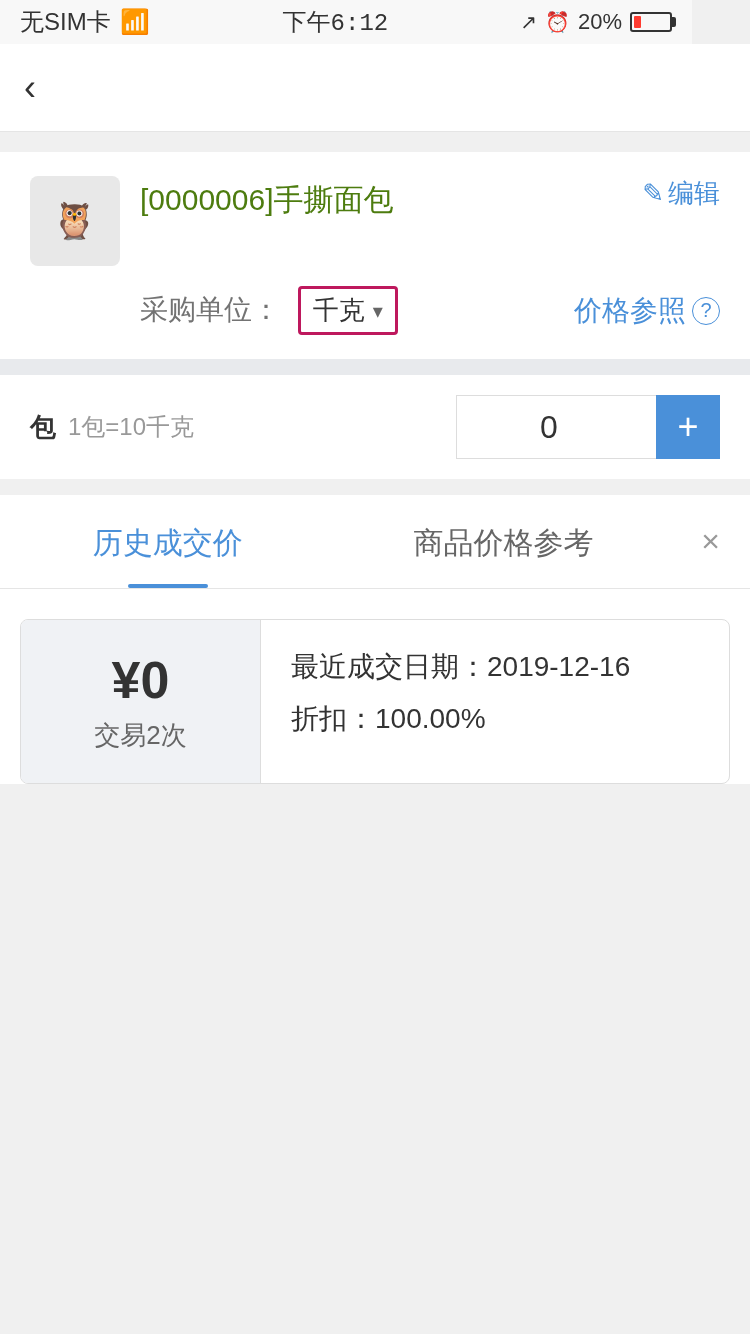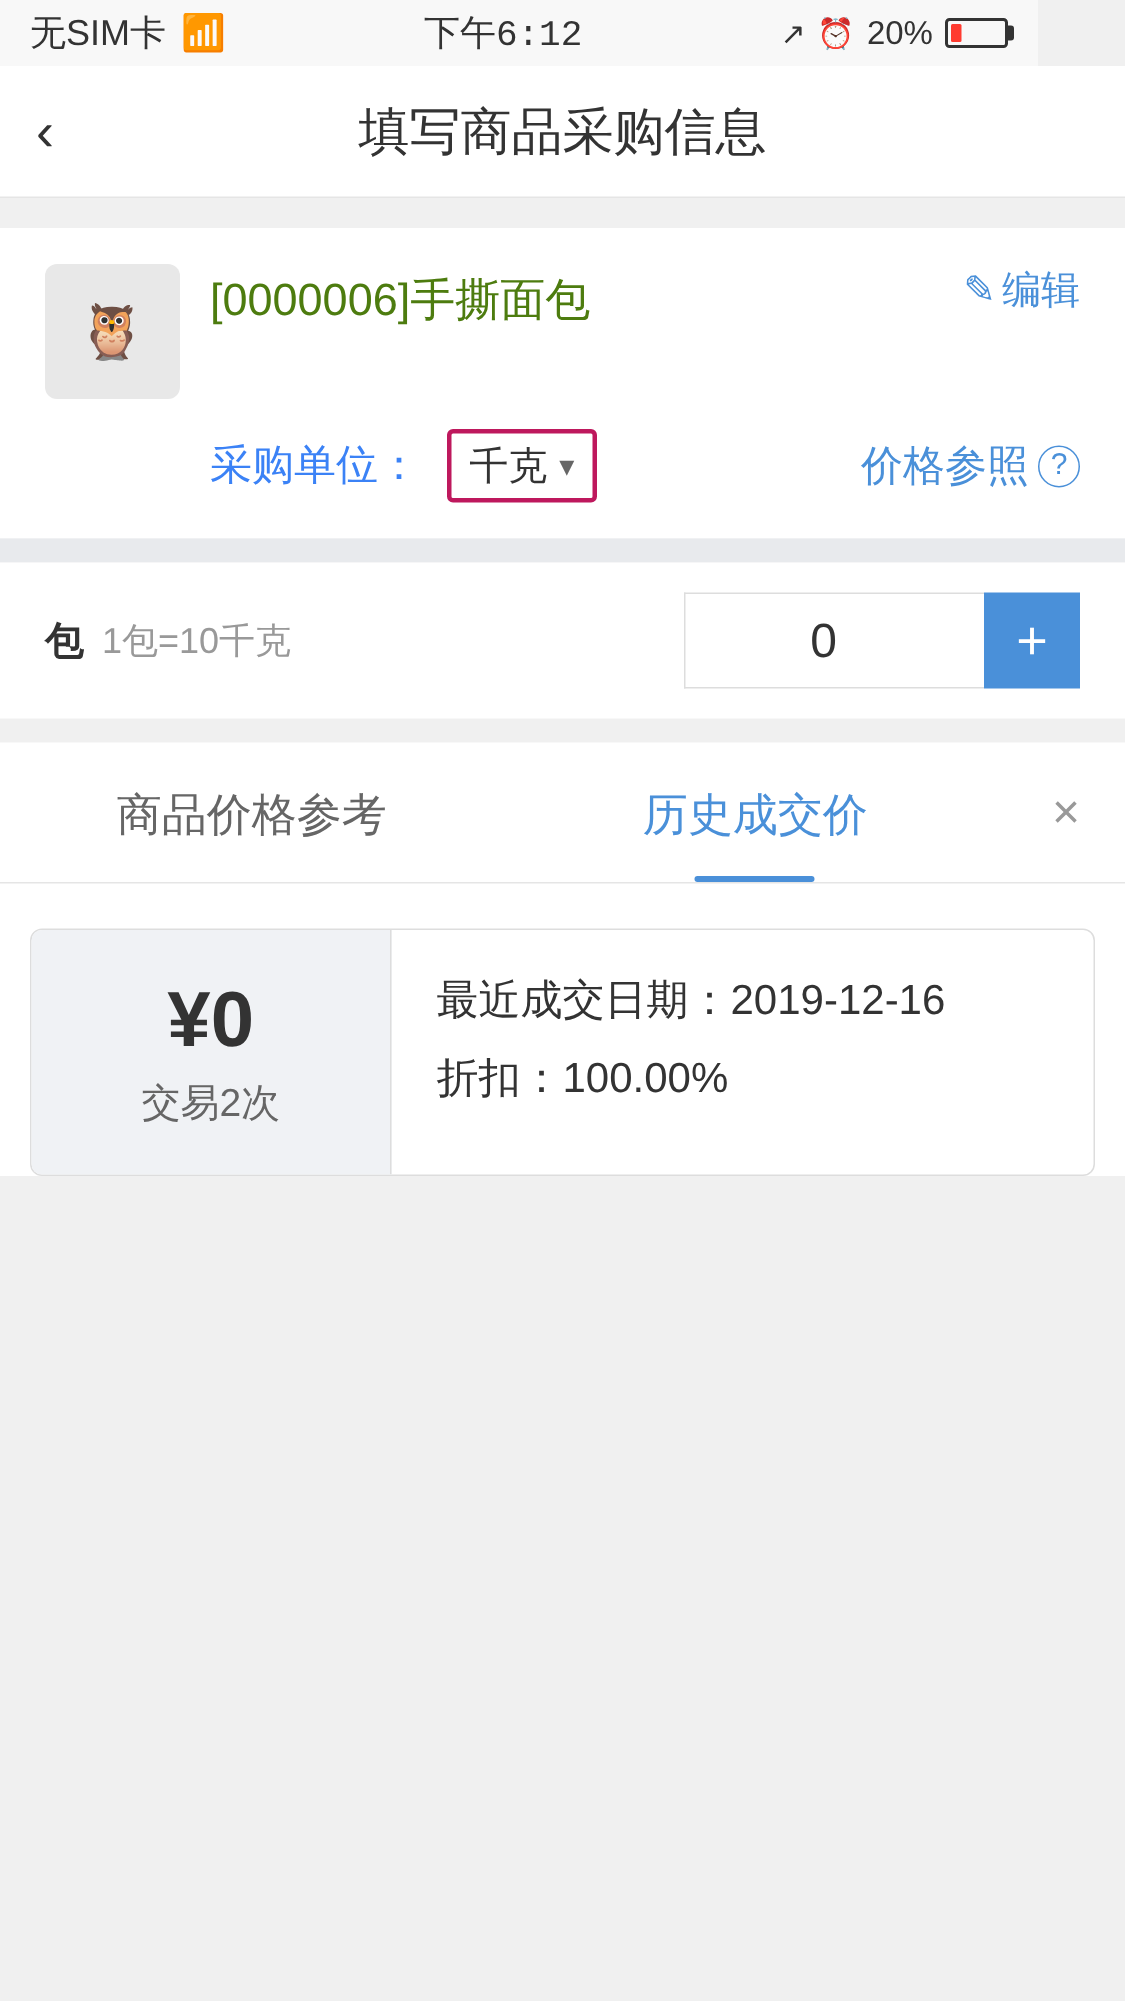--- a/index.html
+++ b/index.html
@@ -126,21 +126,21 @@
     }
     .purchase-unit-row {
       display: flex;
       align-items: center;
       justify-content: space-between;
       margin-top: 20px;
       padding-left: 110px;
     }
     .unit-label {
       font-size: 28px;
-      color: #3b82f6;
+      color: #737373;
     }
     .unit-selector {
       display: inline-flex;
       align-items: center;
       border: 3px solid #be185d;
       border-radius: 4px;
       padding: 4px 12px;
       font-size: 26px;
       color: #333;
       gap: 8px;
@@ -330,21 +330,20 @@
       <span style="font-size:20px;">⏰</span>
       <span>20%</span>
       <span class="battery">
         <span class="battery-fill"></span>
       </span>
     </div>
   </div>
 
   <div class="nav-bar">
     <span class="nav-back">‹</span>
-    <span class="nav-title">填写商品采购信息</span>
   </div>
 
   <div class="product-card">
     <div class="product-header">
       <div class="product-info-left">
         <div class="product-thumb">
           <span class="owl-icon">🦉</span>
         </div>
         <span class="product-name">[0000006]手撕面包</span>
       </div>
@@ -376,22 +375,22 @@
       <span class="bao-sub">1包=10千克</span>
     </div>
     <div class="quantity-controls">
       <input class="quantity-input" type="number" value="0" style="">
       <button class="quantity-plus">+</button>
     </div>
   </div>
 
   <div class="tabs-container">
     <div class="tabs-header">
+      <div class="tab-item active">历史成交价</div>
       <div class="tab-item">商品价格参考</div>
-      <div class="tab-item active">历史成交价</div>
       <div class="tab-close">×</div>
     </div>
 
     <div class="history-card">
       <div class="history-left">
         <div class="history-price">
           <span>¥</span><span>0</span>
         </div>
         <div class="history-trades">交易2次</div>
       </div>

